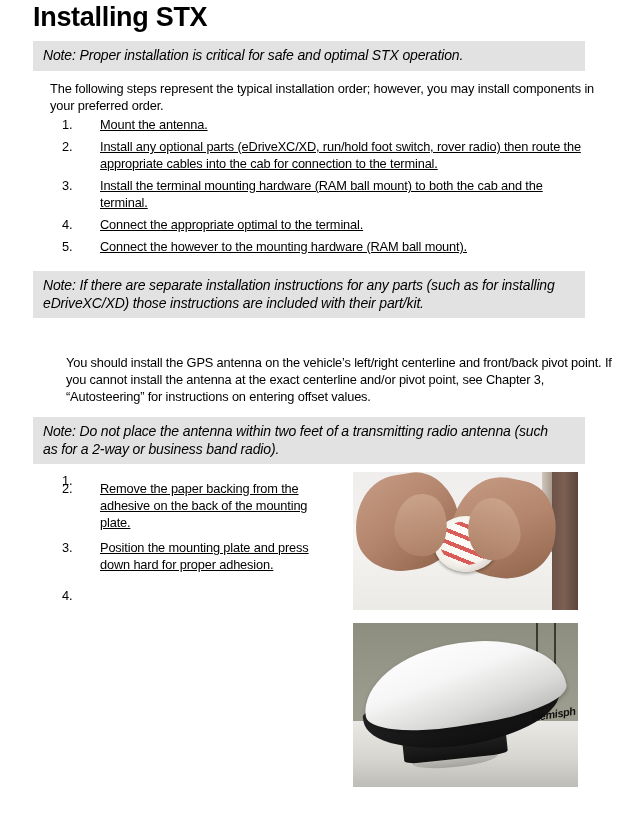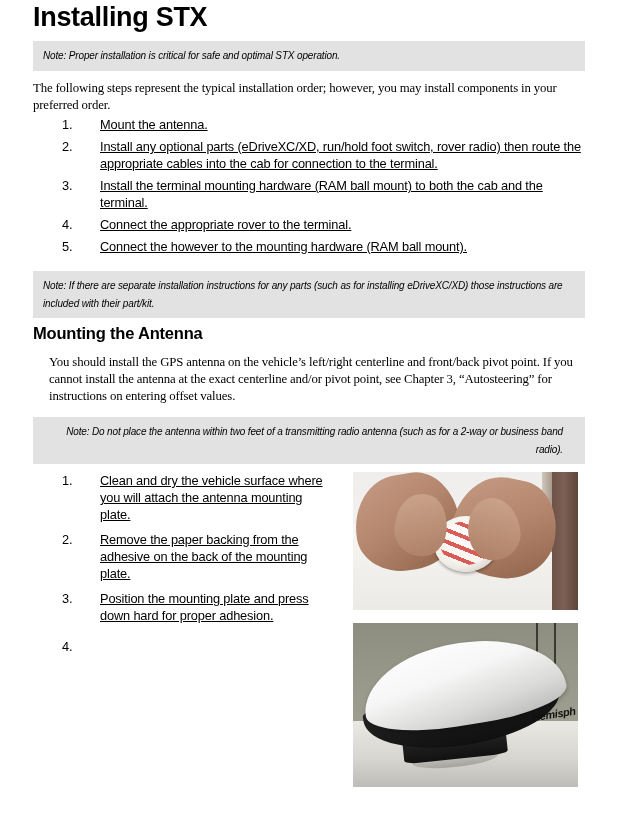--- a/index.html
+++ b/index.html
@@ -42,34 +42,33 @@
   }
 
   
   .note {
     position: absolute;
     left: 33px;
     width: 552px;
     box-sizing: border-box;
     background: #e2e2e2;
     font-style: italic;
-    font-size: 10px;
+    font-size: 14px;
     line-height: 17.5px;
     padding: 6px 22px 6px 10px;
     letter-spacing: -0.15px;
   }
 
   
   .para {
     position: absolute;
-    left: 33px;
+    left: 50px;
     font-size: 12.8px;
     line-height: 17px;
     letter-spacing: -0.15px;
-    font-family: Liberation Serif, serif;
   }
 
   
   .olist {
     position: absolute;
   }
   .li {
     position: relative;
     display: block;
     font-size: 12.8px;
@@ -252,40 +251,38 @@
     <div class="li">
       <span class="num">2.</span>
       <span class="txt">Install any optional parts (eDriveXC/XD, run/hold foot switch, rover radio) then route the appropriate cables into the cab for connection to the terminal.</span>
     </div>
     <div class="li">
       <span class="num">3.</span>
       <span class="txt">Install the terminal mounting hardware (RAM ball mount) to both the cab and the terminal.</span>
     </div>
     <div class="li">
       <span class="num">4.</span>
-      <span class="txt">Connect the appropriate rover to the terminal.</span>
+      <span class="txt">Connect the appropriate optimal to the terminal.</span>
     </div>
     <div class="li">
       <span class="num">5.</span>
       <span class="txt">Connect the however to the mounting hardware (RAM ball mount).</span>
     </div>
   </div>
 
   <div class="note" style="top:271px;">Note: If there are separate installation instructions for any parts (such as for installing eDriveXC/XD) those instructions are included with their part/kit.</div>
 
-  <div class="h2" style="top:323px;">Mounting the Antenna</div>
 
   <div class="para" style="top:354px; width:552px;margin-left:16px;">You should install the GPS antenna on the vehicle’s left/right centerline and front/back pivot point. If you cannot install the antenna at the exact centerline and/or pivot point, see Chapter 3, “Autosteering” for instructions on entering offset values.</div>
 
-  <div class="note" style="top:417px;text-align:right;">Note: Do not place the antenna within two feet of a transmitting radio antenna (such as for a 2-way or business band radio).</div>
+  <div class="note" style="top:417px;">Note: Do not place the antenna within two feet of a transmitting radio antenna (such as for a 2-way or business band radio).</div>
 
   <div class="olist" style="left:62px; top:472px; width:262px;">
     <div class="li" style="margin-bottom:8px;">
       <span class="num">1.</span>
-      <span class="txt">Clean and dry the vehicle surface where you will attach the antenna mounting plate.</span>
     </div>
     <div class="li" style="margin-bottom:8px;">
       <span class="num">2.</span>
       <span class="txt">Remove the paper backing from the adhesive on the back of the mounting plate.</span>
     </div>
     <div class="li" style="margin-bottom:14px;">
       <span class="num">3.</span>
       <span class="txt">Position the mounting plate and press down hard for proper adhesion.</span>
     </div>
     <div class="li">

